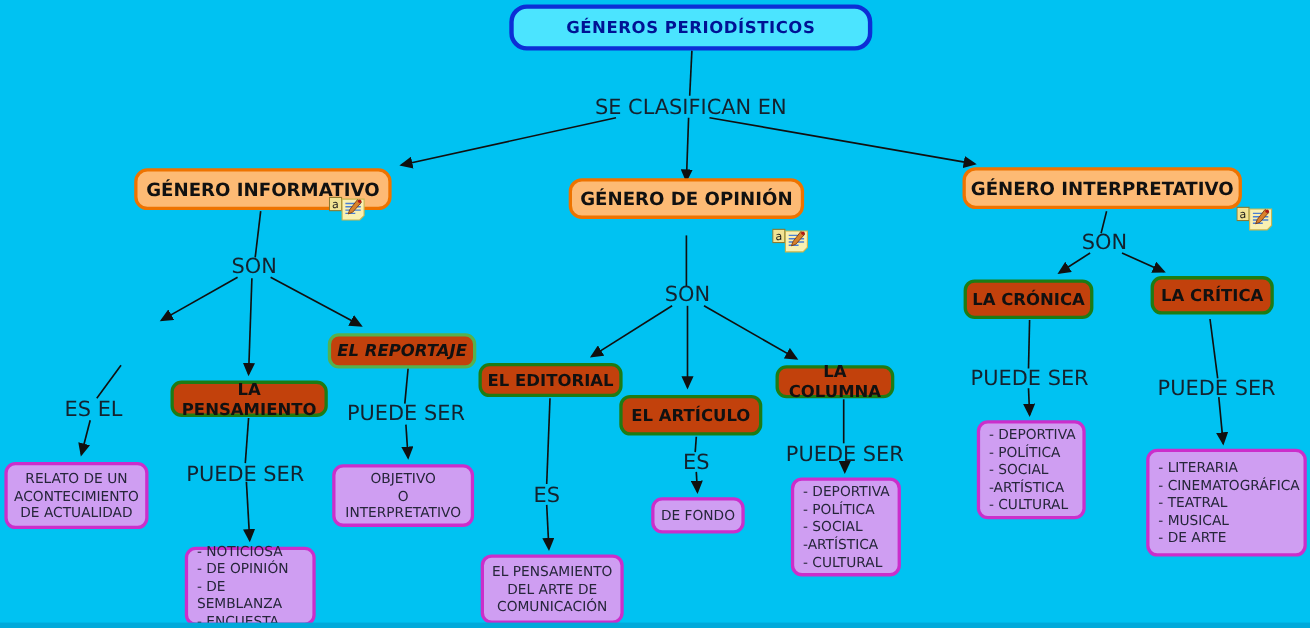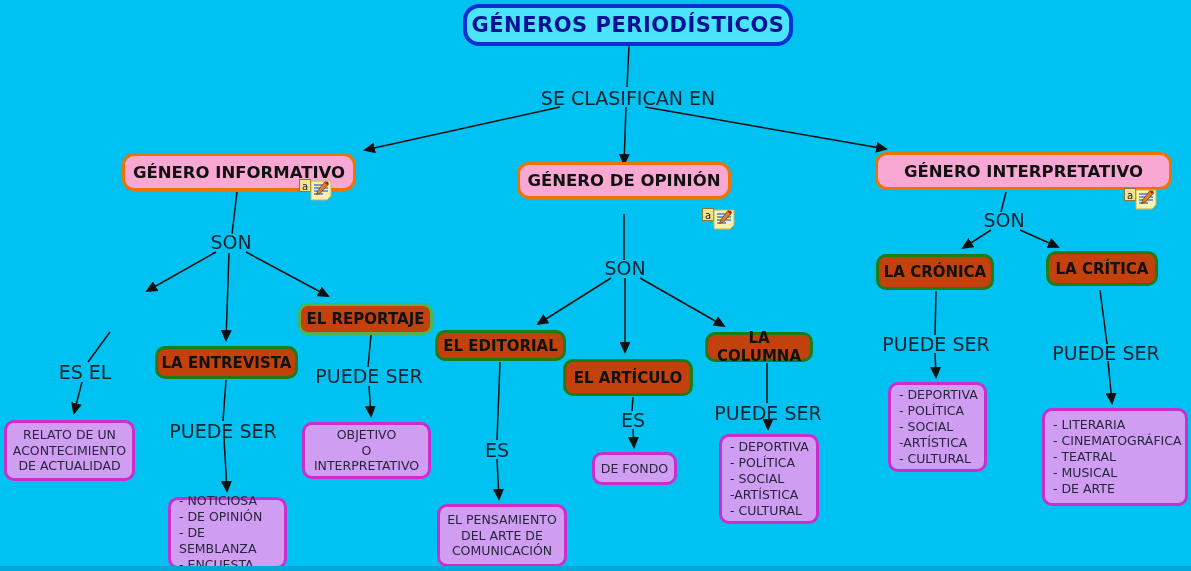--- a/index.html
+++ b/index.html
@@ -10,24 +10,24 @@
   }
   #links{position:absolute;left:0;top:0;width:1191px;height:571px;z-index:1;}
   #links line{stroke:#101010;stroke-width:1.5;}
   .node{
     position:absolute;box-sizing:border-box;z-index:2;
     display:flex;align-items:center;justify-content:center;
     text-align:center;font-weight:bold;color:#111;cursor:default;
   }
   .title-node{
     background:#4be4ff;border:4px solid #0c2ed6;border-radius:16px;
-    color:#001294;font-size:21px;letter-spacing:0.5px;
+    color:#001294;font-size:15px;letter-spacing:0.5px;
   }
   .orange{
-    background:#f9a8d4;border:3px solid #ee7300;border-radius:12px;
+    background:#fdba74;border:3px solid #ee7300;border-radius:12px;
     font-size:16.5px;
   }
   .green{
     background:#c2410c;border:3px solid #1d7c15;border-radius:10px;
     font-size:15px;
   }
   .green.lightborder{border-color:#55b14e;}
   .purple{
     background:#cf9ef2;border:3px solid #cb2ecb;border-radius:10px;
     font-size:12.5px;font-weight:normal;color:#26263a;
@@ -89,21 +89,21 @@
     <line x1="935" y1="353" x2="936" y2="377" marker-end="url(#ah)"></line>
     <line x1="1108" y1="361" x2="1112" y2="403" marker-end="url(#ah)"></line>
   </svg>
 
   <div class="node title-node" style="left:463px;top:4px;width:330px;height:42px;">GÉNEROS PERIODÍSTICOS</div>
 
   <div class="rel" style="left:628px;top:98px;">SE CLASIFICAN EN</div>
 
   <div class="node orange" style="left:122px;top:153px;width:234px;height:38px;">GÉNERO INFORMATIVO</div>
   <div class="node orange" style="left:517px;top:162px;width:214px;height:37px;">GÉNERO DE OPINIÓN</div>
-  <div class="node orange" style="left:875px;top:152px;width:297px;height:38px;">GÉNERO INTERPRETATIVO</div>
+  <div class="node orange" style="left:875px;top:152px;width:254px;height:38px;">GÉNERO INTERPRETATIVO</div>
 
   <svg class="anno" style="left:299px;top:178px;" viewBox="0 0 34 23">
     <rect x="0.5" y="1.5" width="11" height="12" fill="#f2e394" stroke="#8a7a30"></rect>
     <path d="M12 3 h20 v15 l-4 4 h-16 z" fill="#f9f0b2" stroke="#c9b44e"></path>
     <path d="M15 7 h14 M15 10 h14 M15 13 h14 M15 16 h9" stroke="#4a7fd4" stroke-width="1.3" fill="none"></path>
     <path d="M26 3.5 l3.5 2.5 -8 9 -4 1.5 1.5 -4 z" fill="#d9822b" stroke="#7a3a10" stroke-width="0.8"></path>
     <circle cx="28" cy="5" r="1.6" fill="#b01818"></circle>
     <text x="6" y="11.5" font-size="10" text-anchor="middle" fill="#1a1a1a">a</text>
   </svg>
   <svg class="anno" style="left:702px;top:207px;" viewBox="0 0 34 23">
@@ -120,22 +120,22 @@
     <path d="M15 7 h14 M15 10 h14 M15 13 h14 M15 16 h9" stroke="#4a7fd4" stroke-width="1.3" fill="none"></path>
     <path d="M26 3.5 l3.5 2.5 -8 9 -4 1.5 1.5 -4 z" fill="#d9822b" stroke="#7a3a10" stroke-width="0.8"></path>
     <circle cx="28" cy="5" r="1.6" fill="#b01818"></circle>
     <text x="6" y="11.5" font-size="10" text-anchor="middle" fill="#1a1a1a">a</text>
   </svg>
 
   <div class="rel" style="left:231px;top:242px;">SON</div>
   <div class="rel" style="left:625px;top:268px;">SON</div>
   <div class="rel" style="left:1004px;top:220px;">SON</div>
 
-  <div class="node green" style="left:155px;top:346px;width:143px;height:33px;">LA ENTREVISTA</div>
-  <div class="node green lightborder" style="left:298px;top:303px;width:135px;height:32px;">EL REPORTAJE</div>
+  <div class="node green" style="left:155px;top:346px;width:143px;height:33px;">LA PENSAMIENTO</div>
+  <div class="node green lightborder" style="left:298px;top:303px;width:135px;height:32px;font-style:italic;">EL REPORTAJE</div>
   <div class="node green" style="left:435px;top:330px;width:131px;height:31px;">EL EDITORIAL</div>
   <div class="node green" style="left:563px;top:359px;width:130px;height:37px;">EL ARTÍCULO</div>
   <div class="node green" style="left:705px;top:332px;width:108px;height:30px;">LA COLUMNA</div>
   <div class="node green" style="left:876px;top:254px;width:118px;height:36px;">LA CRÓNICA</div>
   <div class="node green" style="left:1046px;top:251px;width:112px;height:35px;">LA CRÍTICA</div>
 
   <div class="rel" style="left:85px;top:372px;">ES EL</div>
   <div class="rel" style="left:223px;top:431px;">PUEDE SER</div>
   <div class="rel" style="left:369px;top:376px;">PUEDE SER</div>
   <div class="rel" style="left:497px;top:450px;">ES</div>

